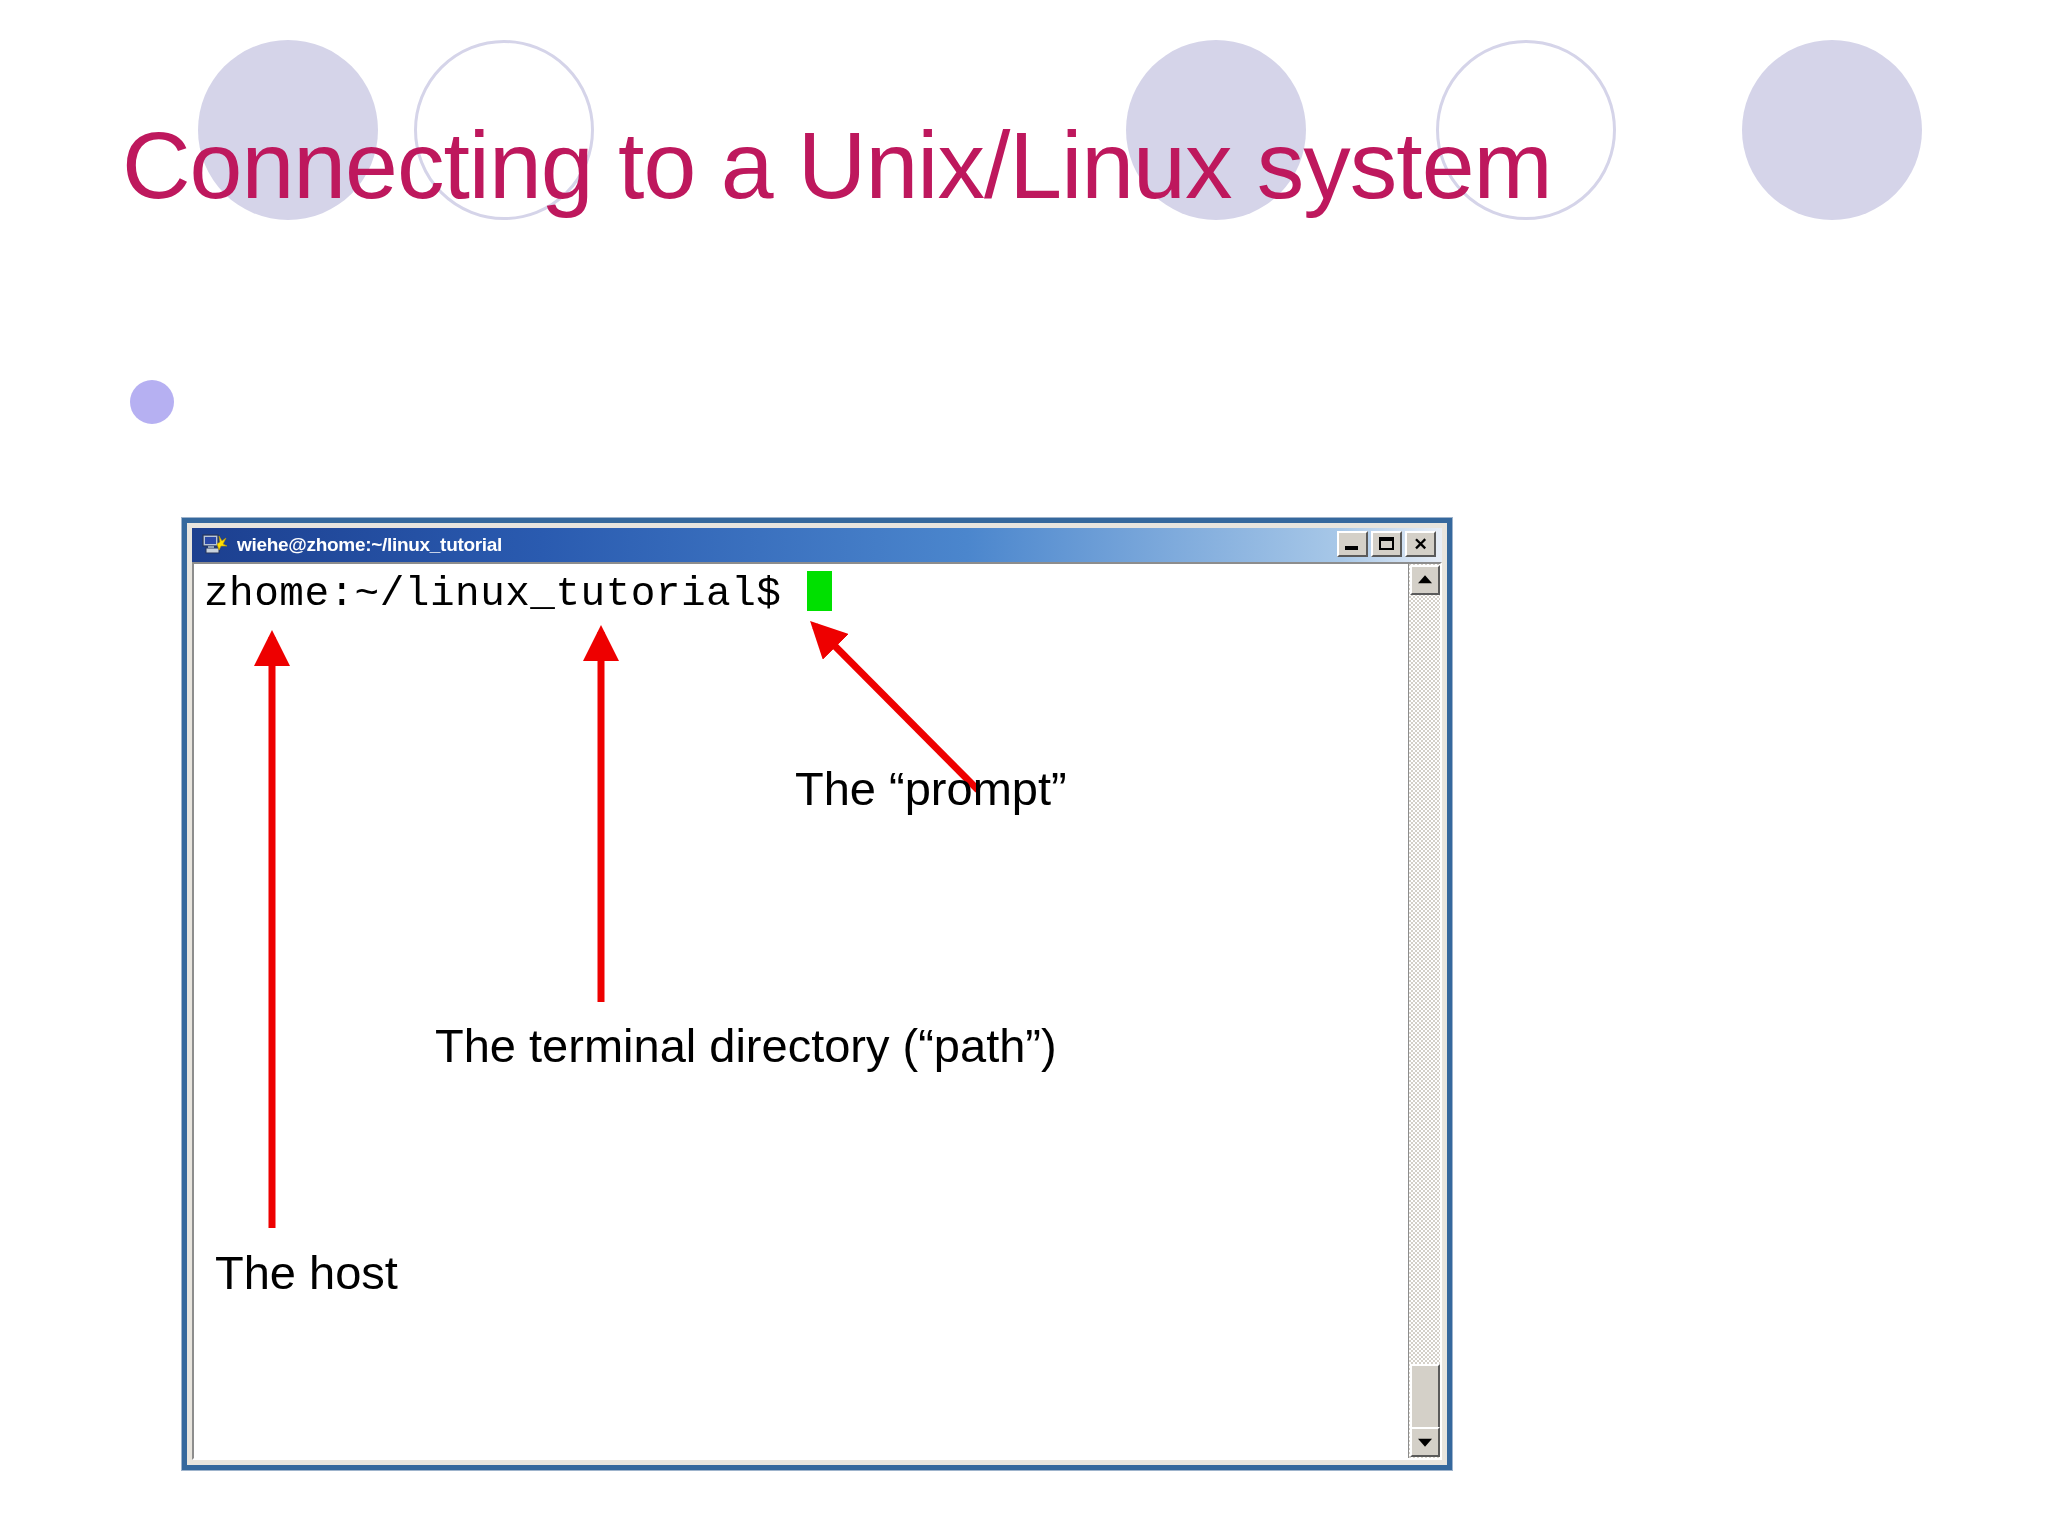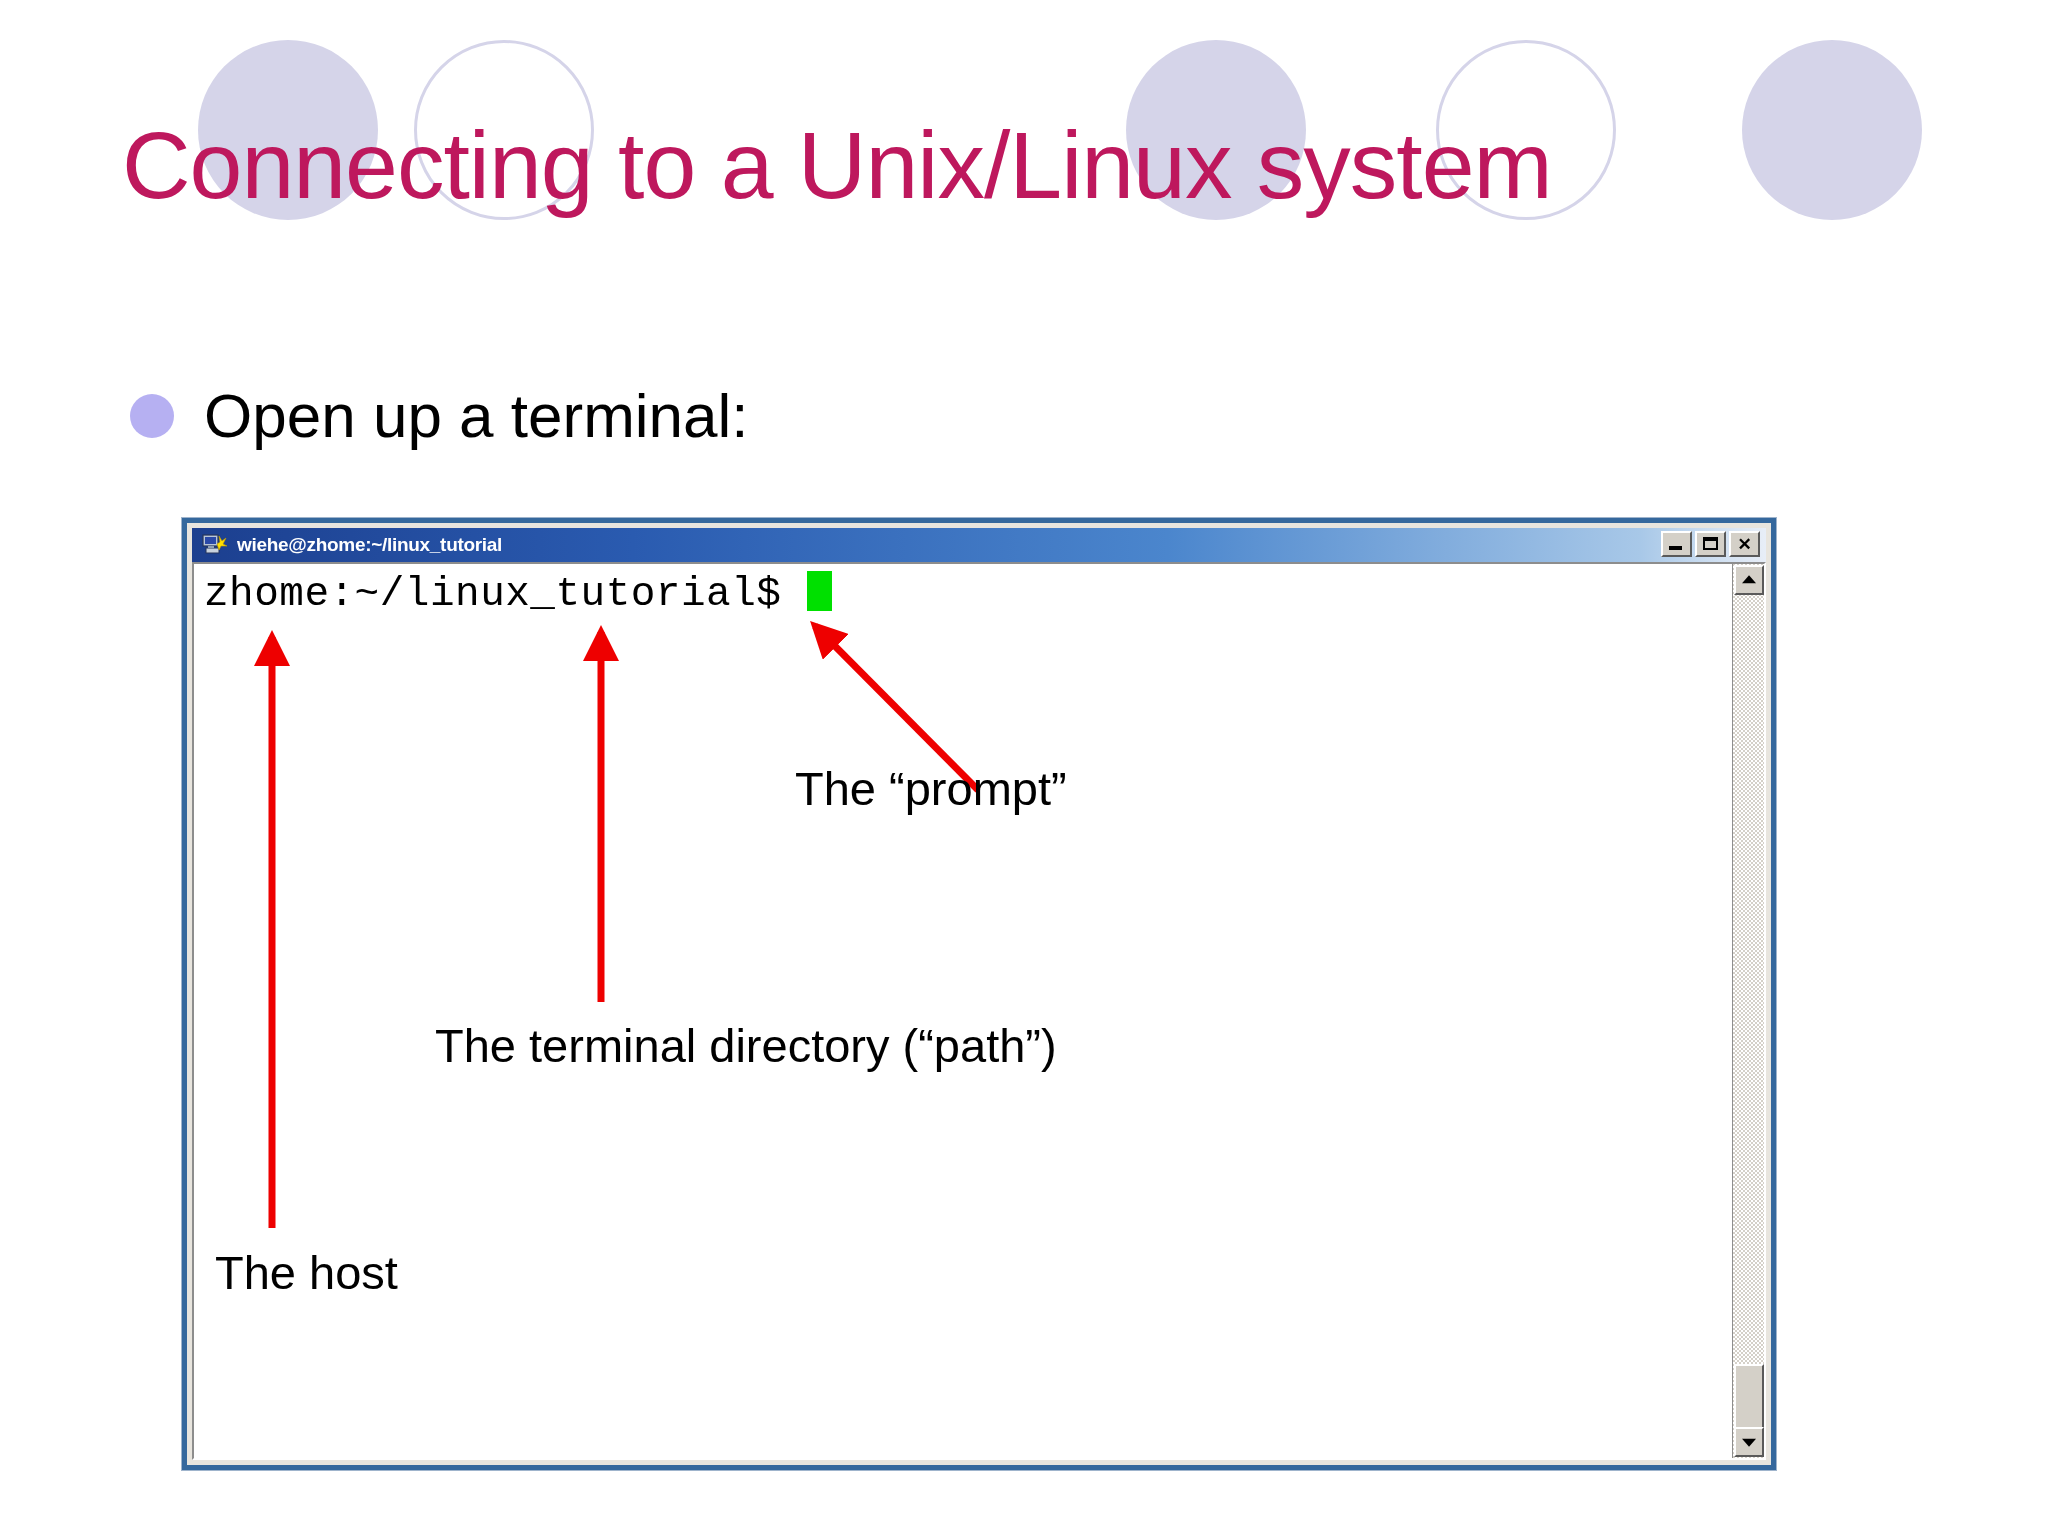--- a/index.html
+++ b/index.html
@@ -70,21 +70,21 @@
     font-size: 62px;
     color: #000000;
     white-space: nowrap;
   }
 
   
   #terminal-window {
     position: absolute;
     left: 182px;
     top: 518px;
-    width: 1594px;
+    width: 1270px;
     height: 952px;
     background: #e8e5de;
     border: 5px solid #35689d;
     box-sizing: border-box;
     box-shadow: 0 0 0 1px #9fb4cc;
   }
   #terminal-titlebar {
     position: absolute;
     left: 5px;
     top: 5px;
@@ -279,21 +279,20 @@
     <div class="deco-circle outlined" style="left: 414px; top: 40px; width: 180px; height: 180px;"></div>
     <div class="deco-circle filled" style="left: 1126px; top: 40px; width: 180px; height: 180px;"></div>
     <div class="deco-circle outlined" style="left: 1436px; top: 40px; width: 180px; height: 180px;"></div>
     <div class="deco-circle filled" style="left: 1742px; top: 40px; width: 180px; height: 180px;"></div>
   </div>
 
 <div id="slide-title">Connecting to a Unix/Linux system</div>
 
 <div id="bullet-row">
   <span id="bullet-marker"></span>
-  <span id="bullet-text">Open up a terminal:</span>
 </div>
 
 <div id="terminal-window">
 
   <div id="terminal-titlebar">
     <span id="titlebar-icon">
       <svg width="26" height="24" viewBox="0 0 26 24">
         <rect x="1" y="2" width="15" height="11" fill="#b9c6d6" stroke="#26355a" stroke-width="1.2"></rect>
         <rect x="3" y="4" width="11" height="7" fill="#2a49a8"></rect>
         <rect x="4" y="15" width="13" height="5" fill="#c8d2dd" stroke="#26355a" stroke-width="1"></rect>

